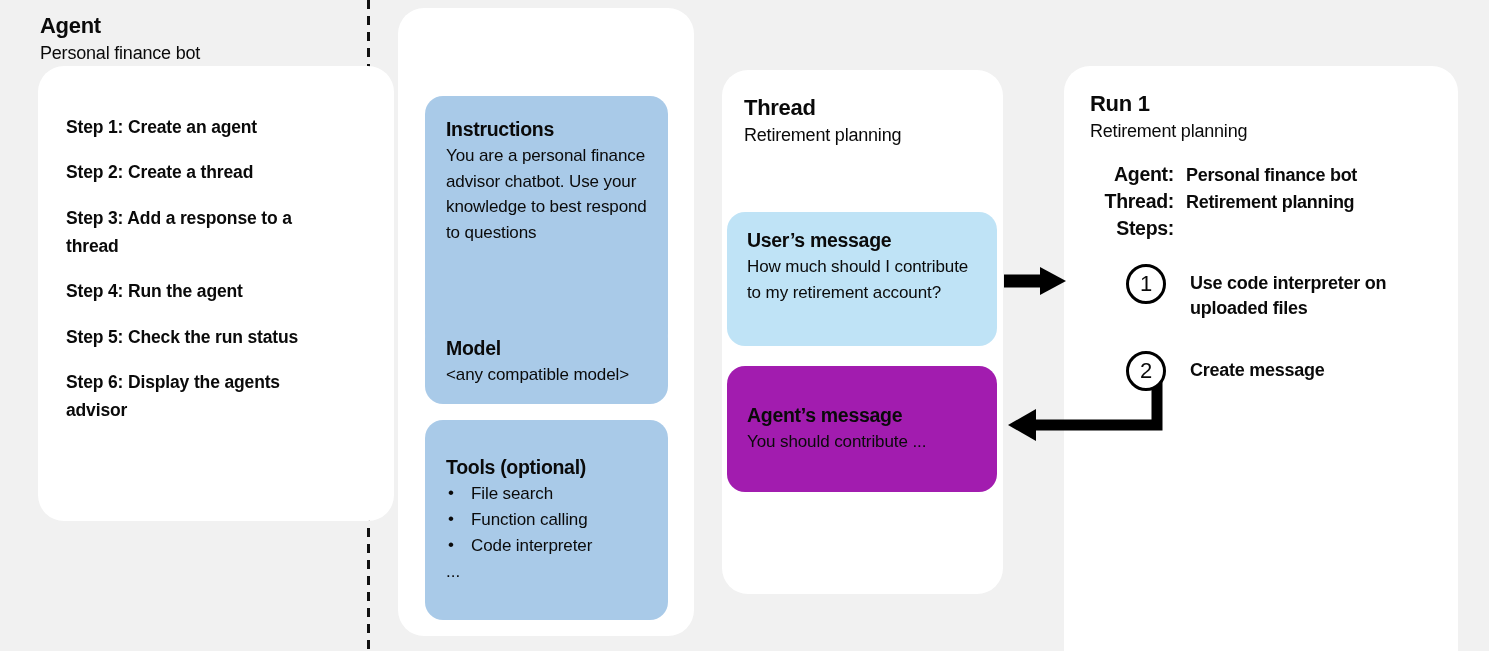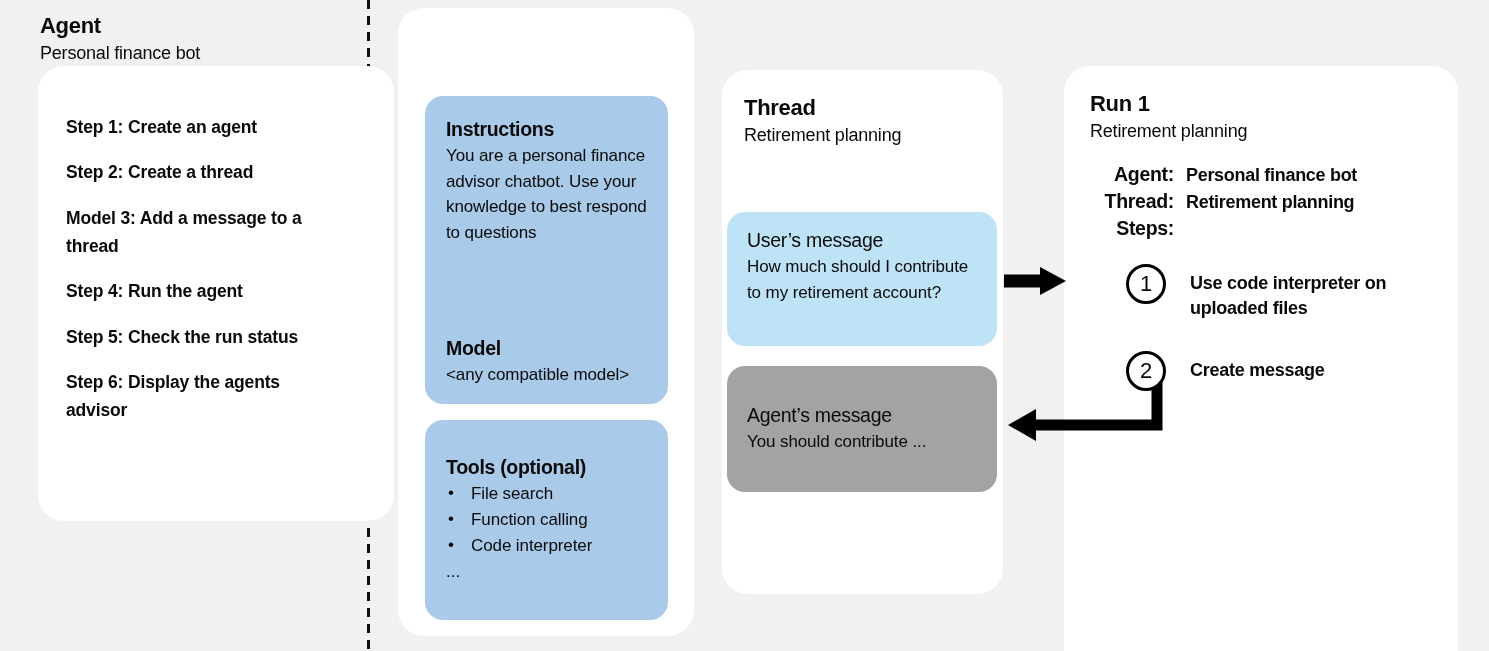--- a/index.html
+++ b/index.html
@@ -172,25 +172,25 @@
     height: 134px;
     padding: 17px 20px 0 20px;
     background: #bfe3f6;
   }
   #agent-message-box {
     left: 727px;
     top: 366px;
     width: 270px;
     height: 126px;
     padding: 38px 20px 0 20px;
-    background: #a3a3a3;
+    background: #a21caf;
   }
   .msg-title {
     font-size: 19.5px;
-    font-weight: normal;
+    font-weight: bold;
     letter-spacing: -0.3px;
     line-height: 1.2;
   }
   .msg-body {
     font-size: 17px;
     letter-spacing: -0.1px;
     line-height: 1.52;
     margin-top: 2px;
   }
 
@@ -279,21 +279,21 @@
 <body>
 
 <div class="canvas">
 
   <div class="divider"></div>
 
   <div class="card" id="steps-card">
     <div class="steps-list">
       <div class="step-item">Step 1: Create an agent</div>
       <div class="step-item">Step 2: Create a thread</div>
-      <div class="step-item">Model 3: Add a message to a thread</div>
+      <div class="step-item">Step 3: Add a response to a thread</div>
       <div class="step-item">Step 4: Run the agent</div>
       <div class="step-item">Step 5: Check the run status</div>
       <div class="step-item">Step 6: Display the agents advisor</div>
     </div>
   </div>
 
   <div class="card" id="agent-card"></div>
   <div class="card-header" id="agent-header">
     <div class="card-title">Agent</div>
     <div class="card-subtitle">Personal finance bot</div>

